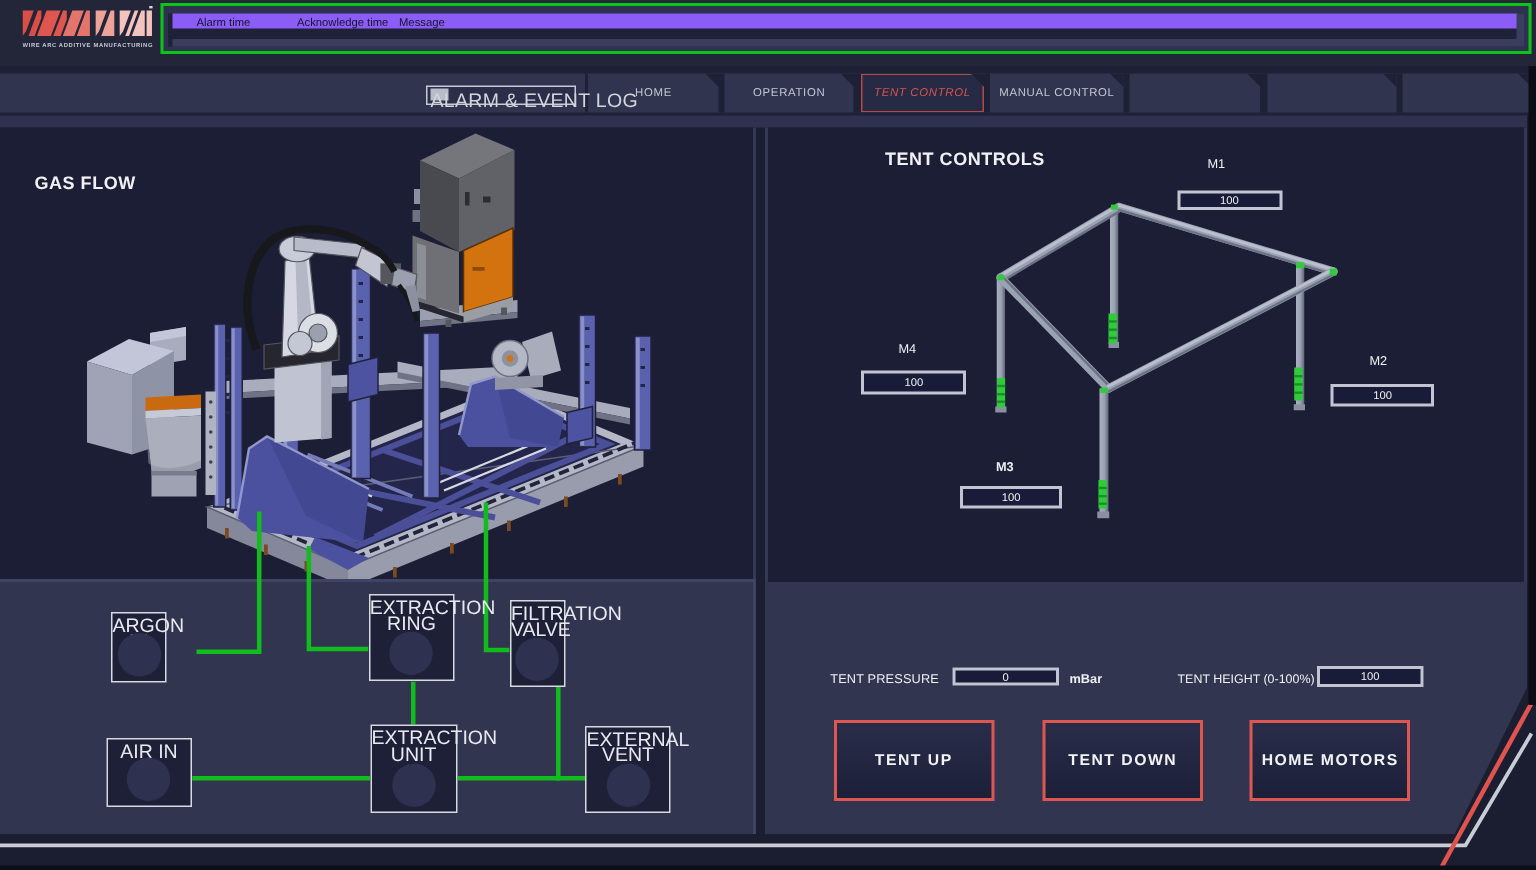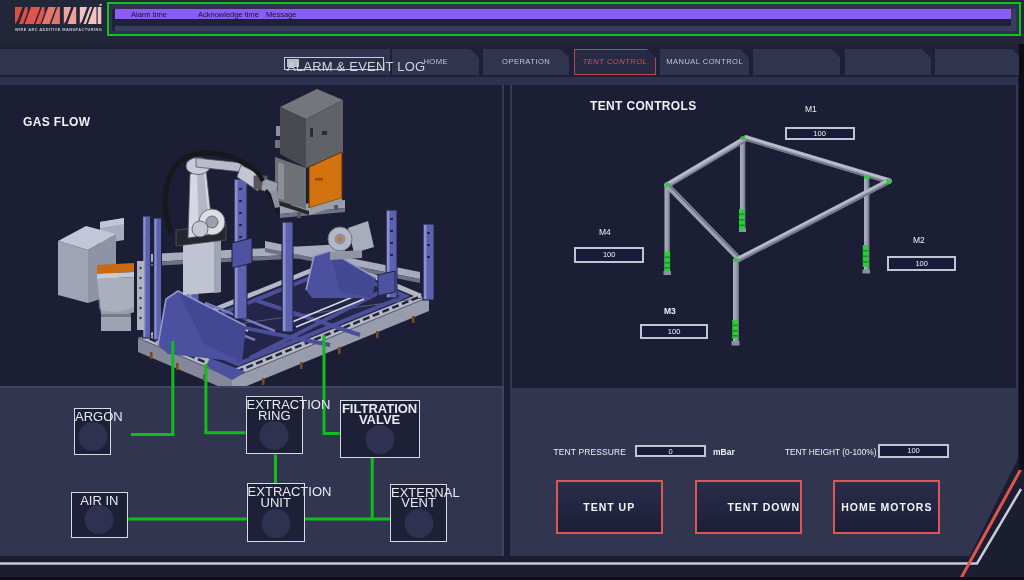--- a/index.html
+++ b/index.html
@@ -311,21 +311,21 @@
   </svg>
 
   <div class="fbox" style="left:74px;top:408px;width:37px;height:46.5px;">
     <div class="lbl">ARGON IN</div>
     <div class="circ" style="bottom:3px;"></div>
   </div>
   <div class="fbox" style="left:245.5px;top:396.4px;width:57.6px;height:58.1px;">
     <div class="lbl">EXTRACTION<br>RING</div>
     <div class="circ" style="bottom:3px;"></div>
   </div>
-  <div class="fbox" style="left:339.6px;top:400.3px;width:80px;height:57.7px;font-weight:bold;">
+  <div class="fbox" style="left:339.6px;top:400.3px;width:37px;height:57.7px;">
     <div class="lbl">FILTRATION<br>VALVE</div>
     <div class="circ" style="bottom:3px;"></div>
   </div>
   <div class="fbox" style="left:70.5px;top:491.7px;width:57.7px;height:46.2px;">
     <div class="lbl">AIR IN</div>
     <div class="circ" style="bottom:3px;"></div>
   </div>
   <div class="fbox" style="left:246.6px;top:483.2px;width:58.3px;height:58.6px;">
     <div class="lbl">EXTRACTION<br>UNIT</div>
     <div class="circ" style="bottom:3px;"></div>
@@ -413,21 +413,21 @@
   <div class="mbox" style="left:887px;top:255.6px;width:69.4px;height:15.8px;line-height:12px;">100</div>
   <div class="mlbl" style="left:664px;top:305.5px;font-weight:bold;">M3</div>
   <div class="mbox" style="left:640px;top:324.1px;width:68.2px;height:15.4px;line-height:12px;">100</div>
 
   <div class="abs" style="left:553.5px;top:447px;color:#eef0f4;font-size:8.5px;letter-spacing:0.1px;">TENT PRESSURE</div>
   <div class="mbox" style="left:635px;top:444.9px;width:71px;height:12.6px;line-height:9px;">0</div>
   <div class="abs" style="left:713px;top:447px;color:#eef0f4;font-size:8.5px;font-weight:bold;">mBar</div>
   <div class="abs" style="left:785px;top:447px;color:#eef0f4;font-size:8.3px;letter-spacing:0;">TENT HEIGHT (0-100%)</div>
   <div class="mbox" style="left:878px;top:444px;width:71px;height:13.5px;line-height:10px;">100</div>
   <div class="btn" style="left:555.7px;">TENT UP</div>
-  <div class="btn" style="left:695px;text-align:right;">TENT DOWN</div>
+  <div class="btn" style="left:695px;">TENT DOWN</div>
   <div class="btn" style="left:833.3px;">HOME MOTORS</div>
 
   <svg class="abs" style="left:0;top:440px" width="1024" height="140" viewBox="0 440 1024 140">
     <polyline points="0,563.5 977,563.5 1021,489" stroke="#c9cbd5" stroke-width="2.5" fill="none"></polyline>
     <line x1="960" y1="580" x2="1022" y2="467" stroke="#e0544e" stroke-width="3"></line>
   </svg>
 
   <div class="abs" id="bbar"></div>
   <div class="abs" id="rbar"></div>
 

